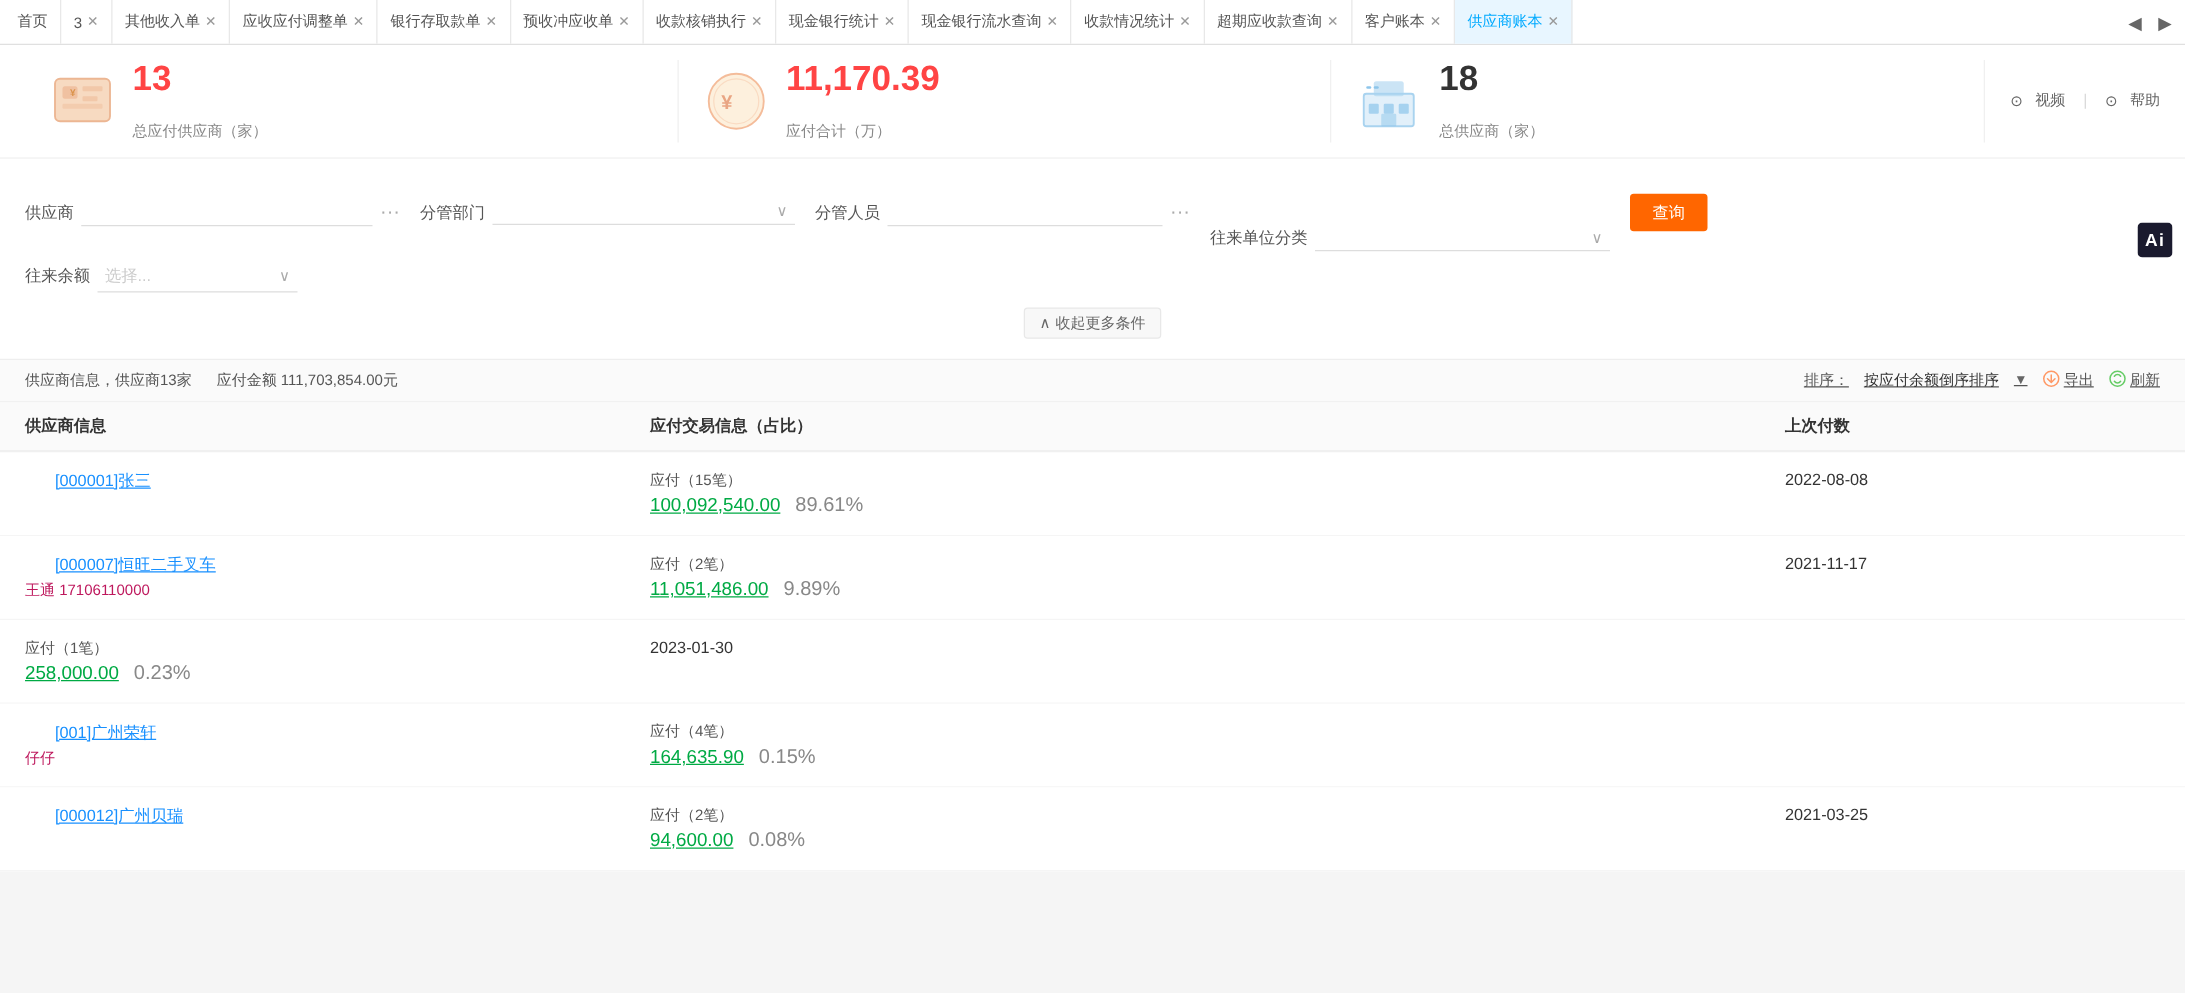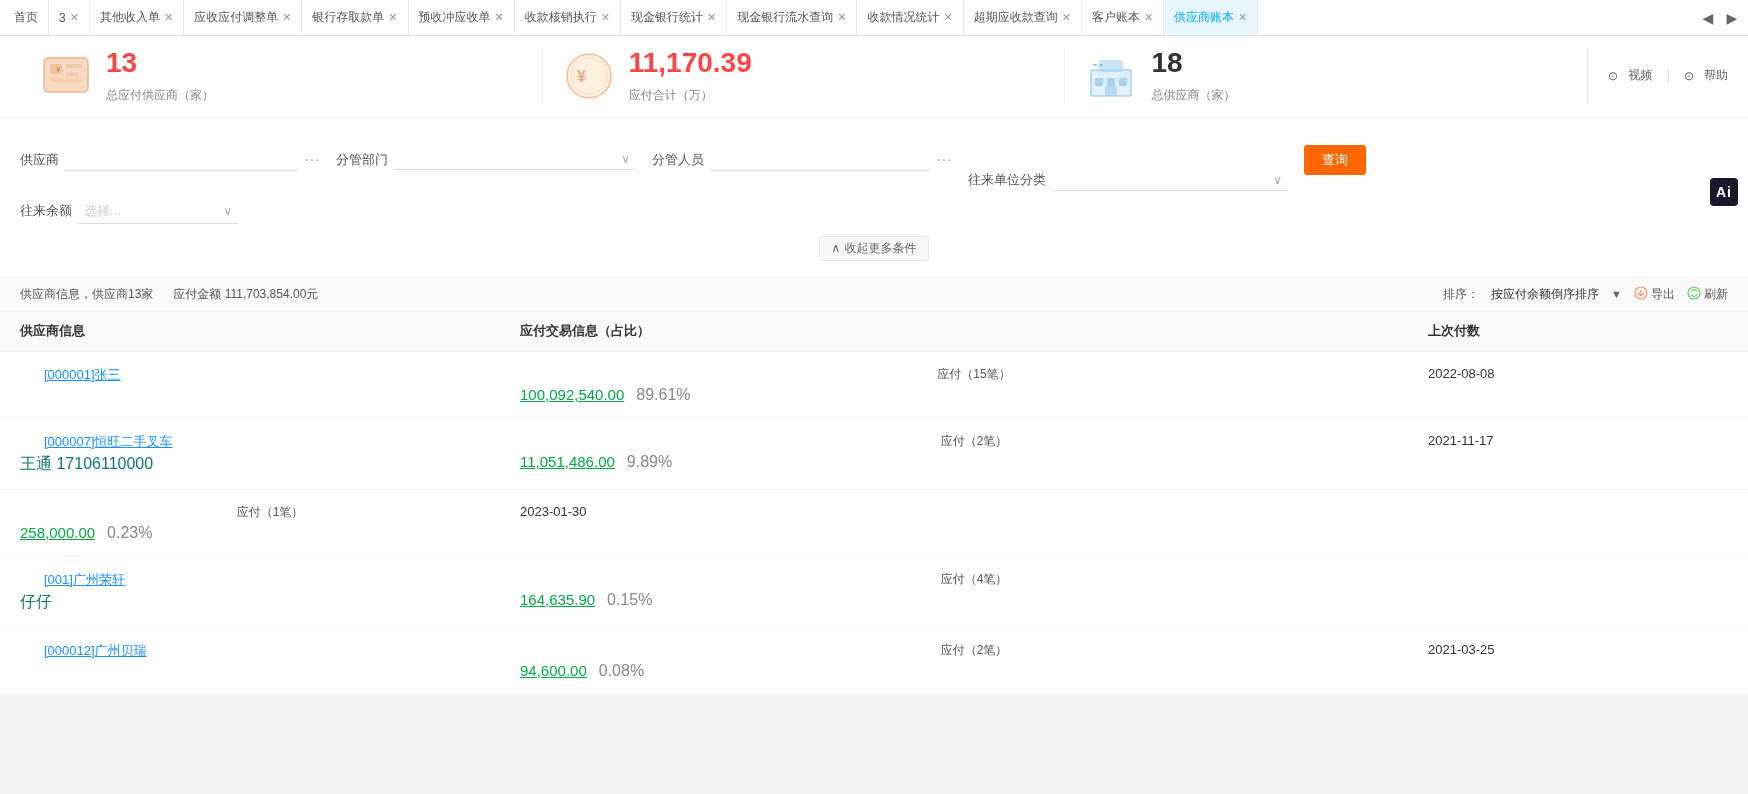--- a/index.html
+++ b/index.html
@@ -63,21 +63,21 @@
       width: 52px;
       height: 52px;
       display: flex;
       align-items: center;
       justify-content: center;
       opacity: 0.7;
     }
     .summary-icon svg { width: 52px; height: 52px; }
     .summary-info {}
     .summary-value { font-size: 28px; font-weight: bold; color: #ff4444; line-height: 1.1; }
-    .summary-label { font-size: 12px; color: #888; margin-top: 8px; }
+    .summary-label { font-size: 12px; color: #888; margin-top: 18px; }
 
     .top-right-links {
       display: flex;
       align-items: center;
       gap: 10px;
       padding-left: 20px;
       font-size: 12px;
       color: #666;
       white-space: nowrap;
     }
@@ -162,21 +162,21 @@
       display: flex;
       align-items: center;
       justify-content: space-between;
       background: #fafafa;
       padding: 8px 20px;
       border-bottom: 1px solid #eee;
       font-size: 12px;
       color: #555;
     }
     .results-info { display: flex; gap: 20px; }
-    .results-actions { display: flex; align-items: center; gap: 12px; }
+    .results-actions { display: flex; align-items: center; gap: 12px; text-decoration: underline; }
     .sort-label { color: #555; }
     .sort-value { color: #333; font-weight: 500; cursor: pointer; }
     .action-btn {
       display: flex;
       align-items: center;
       gap: 3px;
       cursor: pointer;
       color: #555;
       font-size: 12px;
     }
@@ -206,24 +206,24 @@
     }
     .table-row.highlighted { background: #fff5f0; }
 
     .supplier-link {
       color: #1890ff;
       text-decoration: underline;
       cursor: pointer;
       font-size: 13px;
       padding-left: 24px;
     }
-    .supplier-sub { font-size: 16px; color: #0f766e; margin-top: 3px; }
+    .supplier-sub { font-size: 12px; color: #be185d; margin-top: 3px; }
 
     .tx-info {}
-    .tx-label { font-size: 12px; color: #555; margin-bottom: 3px; text-align: center; }
+    .tx-label { font-size: 12px; color: #555; margin-bottom: 3px; }
     .tx-amount { font-size: 15px; color: #00aa44; font-weight: 500; text-decoration: underline; cursor: pointer; }
     .tx-percent { font-size: 16px; color: #888; margin-left: 12px; }
     .tx-row { display: flex; align-items: center; }
 
     .last-pay { font-size: 13px; color: #333; }
   </style>
 </head>
 <body>
 
 <div class="nav-bar">

